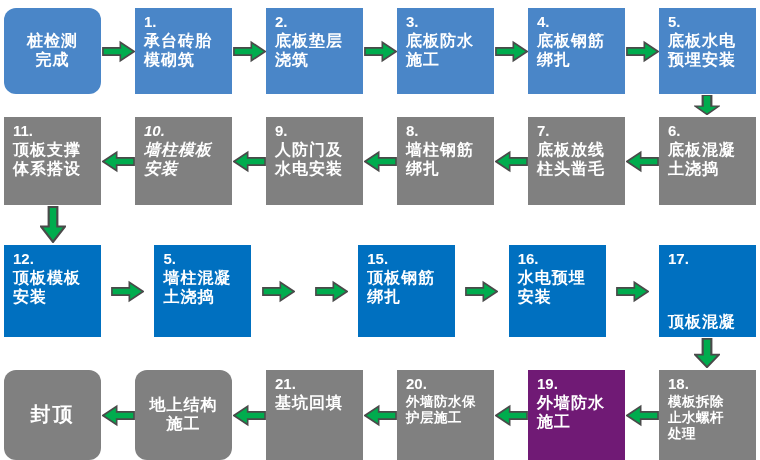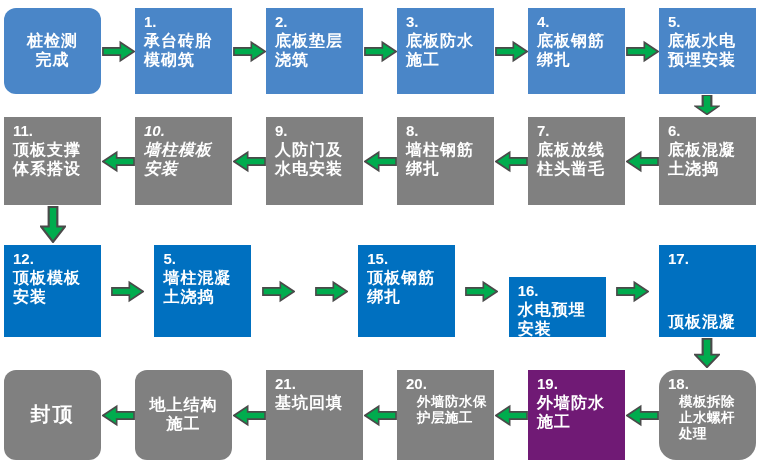--- a/index.html
+++ b/index.html
@@ -41,21 +41,21 @@
   }
   .box.center {
     align-items: center;
     justify-content: center;
     text-align: center;
     padding: 4px;
     border-radius: 12px;
   }
   .num  { font-size: 15px; line-height: 1.25; }
   .line { font-size: 16px; line-height: 1.18; letter-spacing: 1px; white-space: nowrap; }
-  .box.small .line { font-size: 13.5px; letter-spacing: 0.5px; margin-left: 11px; }
+  .box.small .line { font-size: 13.5px; letter-spacing: 0.5px; }
   .box.large .line { font-size: 20px; letter-spacing: 2px; }
   .gap {
     flex: 1 1 auto;
     display: flex;
     align-items: center;
     justify-content: center;
   }
   .gap svg { display: block; }
 </style>
 </head>
@@ -218,21 +218,21 @@
       <div class="box" style="background: rgb(0, 112, 192);">
         <div class="num">15.</div>
         <div class="line">顶板钢筋</div>
         <div class="line">绑扎</div>
       </div>
       <div class="gap">
         <svg width="33" height="23" viewBox="0 0 36 24">
           <path d="M1 8 H20 V2 L35 12 L20 22 V16 H1 Z" stroke-width="1.8" fill="#00AC4E" stroke="#4A4A4A"></path>
         </svg>
       </div>
-      <div class="box" style="background: rgb(0, 112, 192); margin-top: 32px;">
+      <div class="box" style="background: rgb(0, 112, 192);">
         <div class="num">16.</div>
         <div class="line">水电预埋</div>
         <div class="line">安装</div>
       </div>
       <div class="gap">
         <svg width="33" height="23" viewBox="0 0 36 24">
           <path d="M1 8 H20 V2 L35 12 L20 22 V16 H1 Z" stroke-width="1.8" fill="#00AC4E" stroke="#4A4A4A"></path>
         </svg>
       </div>
       <div class="box" style="background: rgb(0, 112, 192); gap: 44px;">
@@ -288,20 +288,20 @@
       <div class="box" style="background: #701a75;">
         <div class="num">19.</div>
         <div class="line">外墙防水</div>
         <div class="line">施工</div>
       </div>
       <div class="gap">
         <svg width="33" height="23" viewBox="0 0 36 24">
           <path d="M35 8 H16 V2 L1 12 L16 22 V16 H35 Z" stroke-width="1.8" fill="#00AC4E" stroke="#4A4A4A"></path>
         </svg>
       </div>
-      <div class="box small" style="background: rgb(128, 128, 128); border-radius: 17px;">
+      <div class="box small" style="background: rgb(128, 128, 128);">
         <div class="num">18.</div>
         <div class="line">模板拆除</div>
         <div class="line">止水螺杆</div>
         <div class="line">处理</div>
       </div>
     </div>
 </div>
 
 </body></html>

